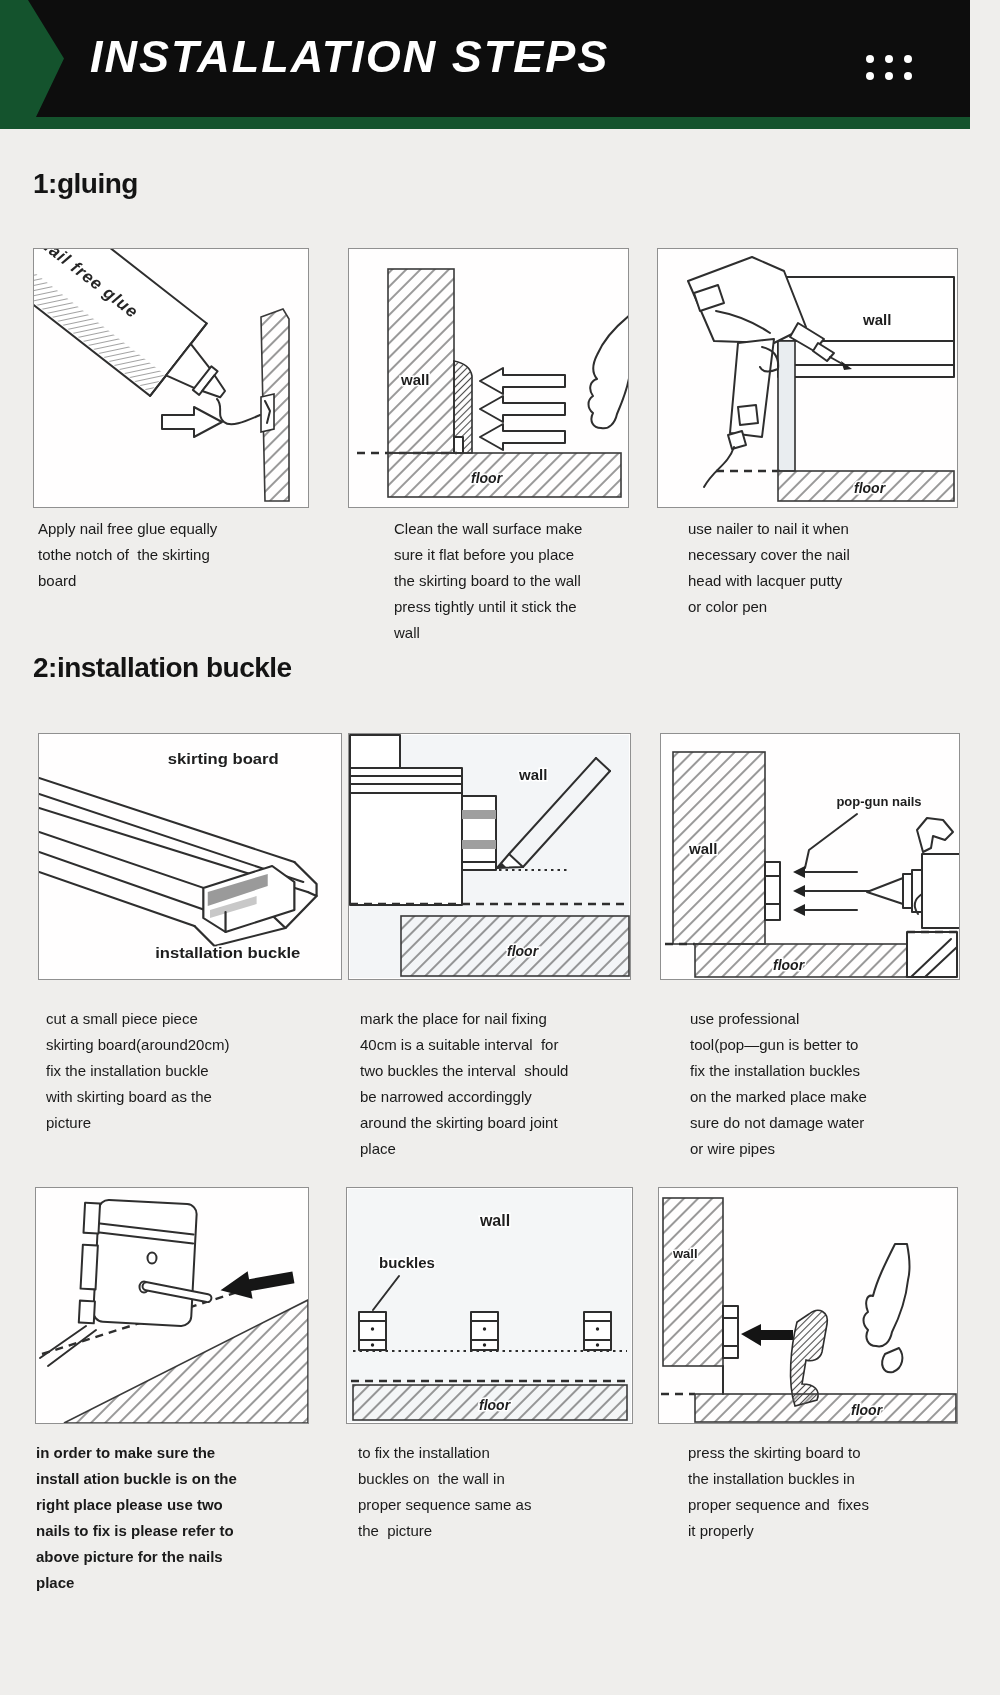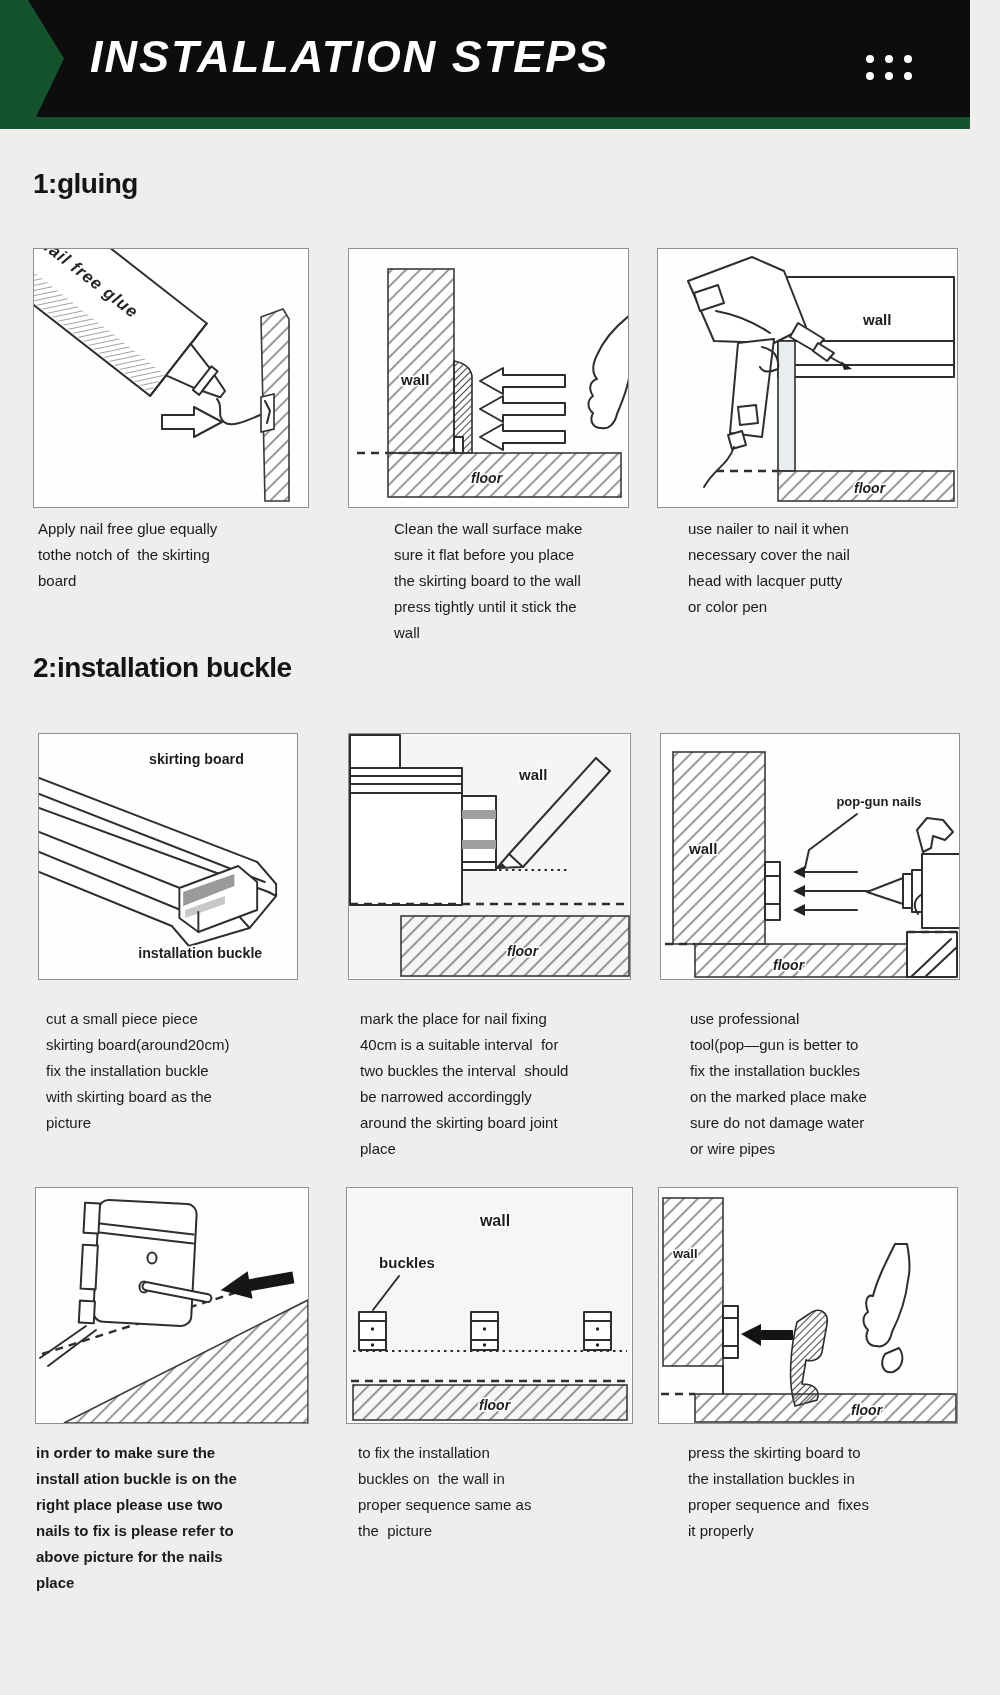--- a/index.html
+++ b/index.html
@@ -153,21 +153,21 @@
 the skirting board to the wall
 press tightly until it stick the
 wall</div>
   <div class="caption" style="left:688px;top:516px;">use nailer to nail it when
 necessary cover the nail
 head with lacquer putty
 or color pen</div>
 
   <h2 class="h2" style="left:33px;top:652px;">2:installation buckle</h2>
 
-  <div class="panel" style="left:38px;top:733px;width:260px;height:247px;">
+  <div class="panel" style="left:38px;top:733px;width:304px;height:247px;">
     <svg viewBox="0 0 272 245" preserveAspectRatio="none">
       <text x="166" y="30" class="lbl" text-anchor="middle">skirting board</text>
       <g class="s" fill="none">
         <path d="M0,44 L230,128"></path>
         <path d="M0,60 L238,148"></path>
         <path d="M0,74 L242,158"></path>
         <path d="M0,98 L204,175"></path>
         <path d="M0,118 L170,184"></path>
         <path d="M0,138 L140,192"></path>
         <path d="M230,128 L250,150 L250,162 L242,158"></path>

